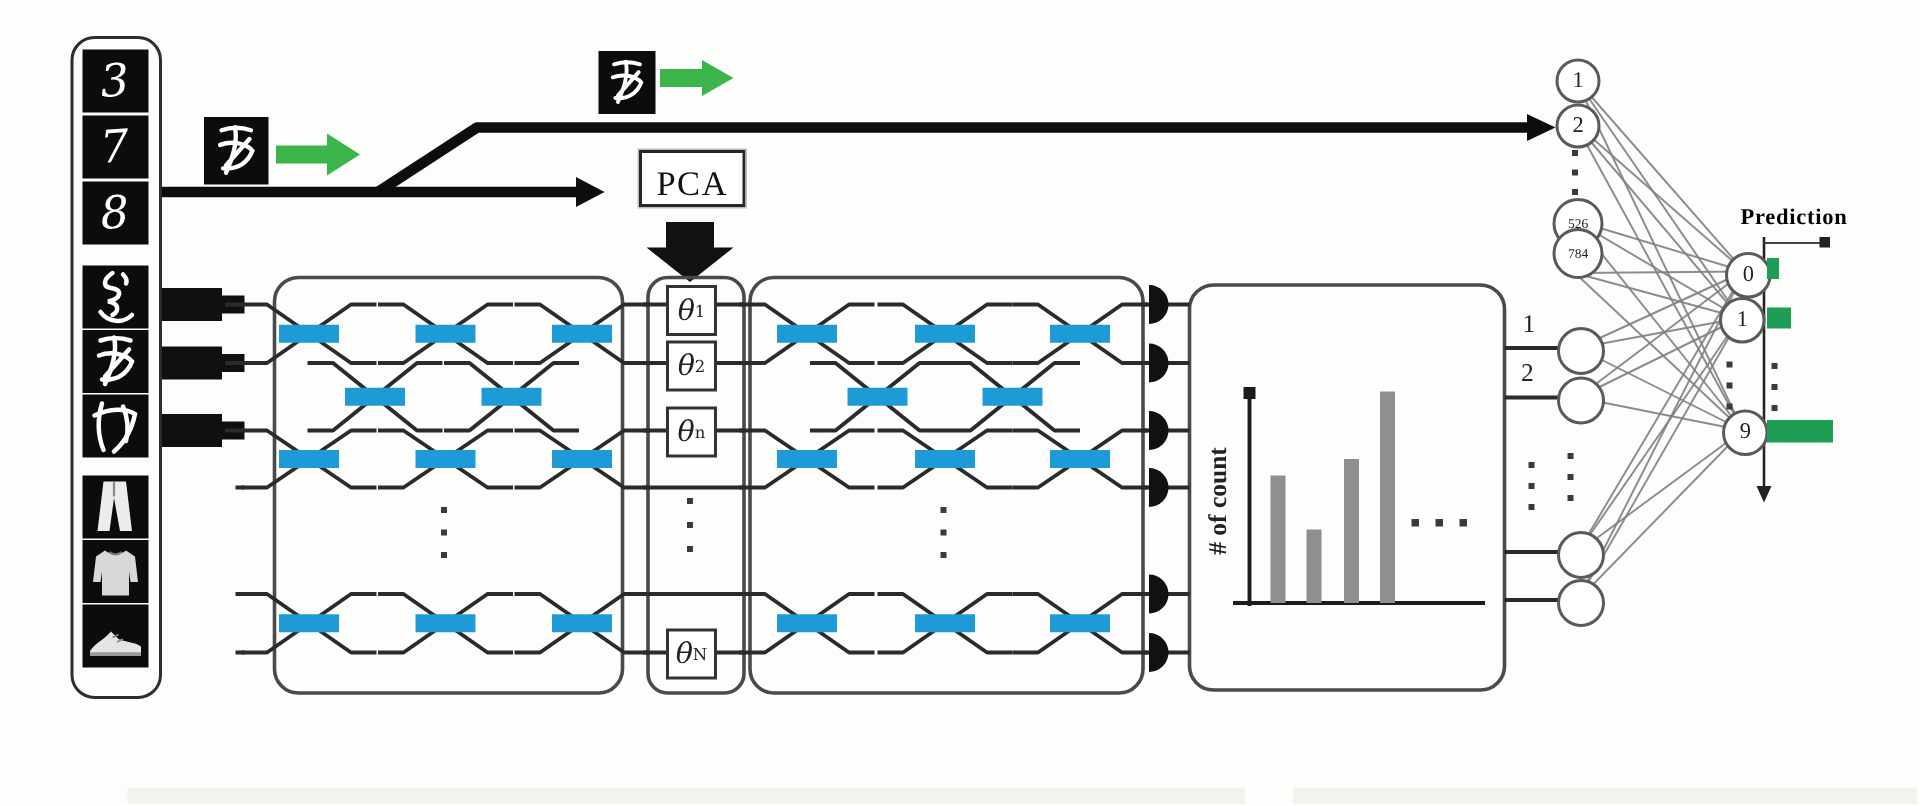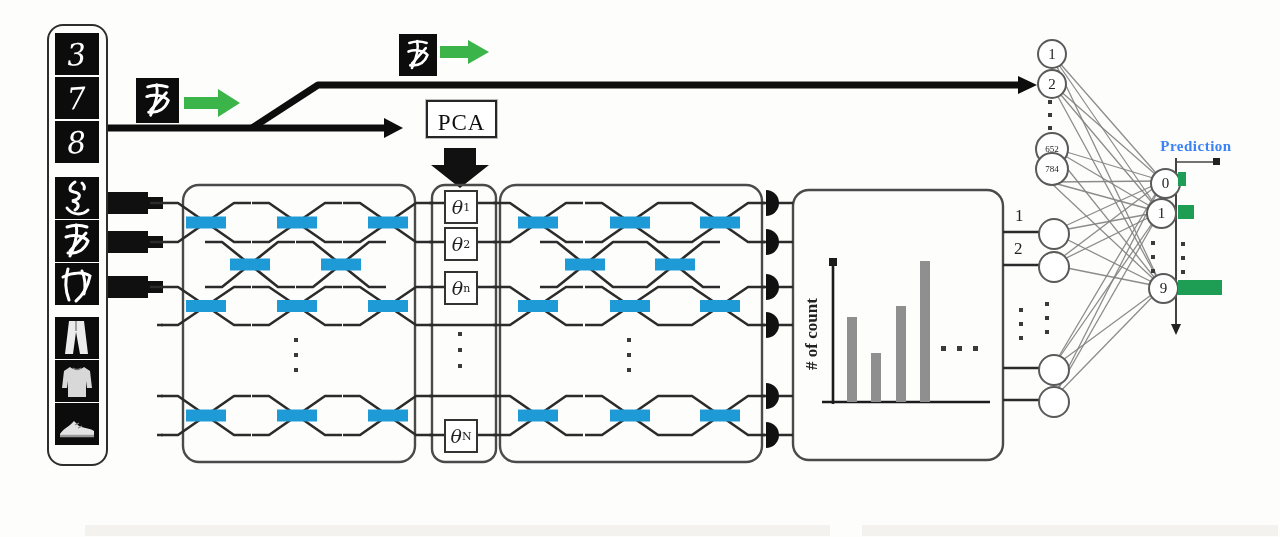--- a/index.html
+++ b/index.html
@@ -29,21 +29,21 @@
              font:italic 19px "DejaVu Serif",serif;color:#222;}
   .theta-box sub{font-size:11px;font-style:normal;}
   .node{position:absolute;border:2px solid #5a5a5a;border-radius:50%;background:#fff;display:flex;
         align-items:center;justify-content:center;font:15px "Liberation Serif",serif;color:#222;z-index:3;}
   .node.small-label{font-size:9px;}
   .side-label{position:absolute;font:17px "Liberation Serif",serif;color:#222;z-index:3;}
   .hist-ylabel{position:absolute;left:812px;top:334px;transform:translate(-50%,-50%) rotate(-90deg);
                font:bold 17px "Liberation Serif",serif;color:#222;white-space:nowrap;z-index:3;}
   .hist-bar{position:absolute;bottom:135px;width:10px;background:var(--hist-gray,#8f8f8f);z-index:3;}
   .pred-title{position:absolute;left:1196px;top:146px;transform:translate(-50%,-50%);
-              font:bold 15px "Liberation Serif",serif;letter-spacing:.5px;color:#3b82f6;z-index:3;}
+              font:bold 15px "Liberation Serif",serif;letter-spacing:.5px;color:#000000;z-index:3;}
   .pred-bar{position:absolute;left:1178px;height:14px;background:var(--bar-green,#1e9e55);z-index:3;}
   .band{position:absolute;top:525px;height:11px;background:#f3f2ef;z-index:1;}
 </style>
 </head>
 <body>
 
 <div class="stage">
 
   <svg id="base" width="1280" height="537" viewBox="0 0 1280 537">
 
@@ -385,21 +385,21 @@
   <div class="hist-bar" style="left: 896px; height: 96px;"></div>
   <div class="hist-bar" style="left: 920px; height: 141px;"></div>
 
   <div class="node" style="left:1037px;top:39px;width:26px;height:26px">
       <span>1</span>
     </div>
   <div class="node" style="left:1037px;top:69px;width:26px;height:26px">
       <span>2</span>
     </div>
   <div class="node small-label" style="left:1035px;top:132px;width:30px;height:30px">
-      <span>652</span>
+      <span>526</span>
     </div>
   <div class="node small-label" style="left:1035px;top:152px;width:30px;height:30px">
       <span>784</span>
     </div>
 
   <div class="node" style="left:1038px;top:218px;width:28px;height:28px"></div>
   <div class="node" style="left:1038px;top:251px;width:28px;height:28px"></div>
   <div class="node" style="left:1038px;top:354px;width:28px;height:28px"></div>
   <div class="node" style="left:1038px;top:386px;width:28px;height:28px"></div>
   <span class="side-label" style="left:1015px;top:206px">1</span>

